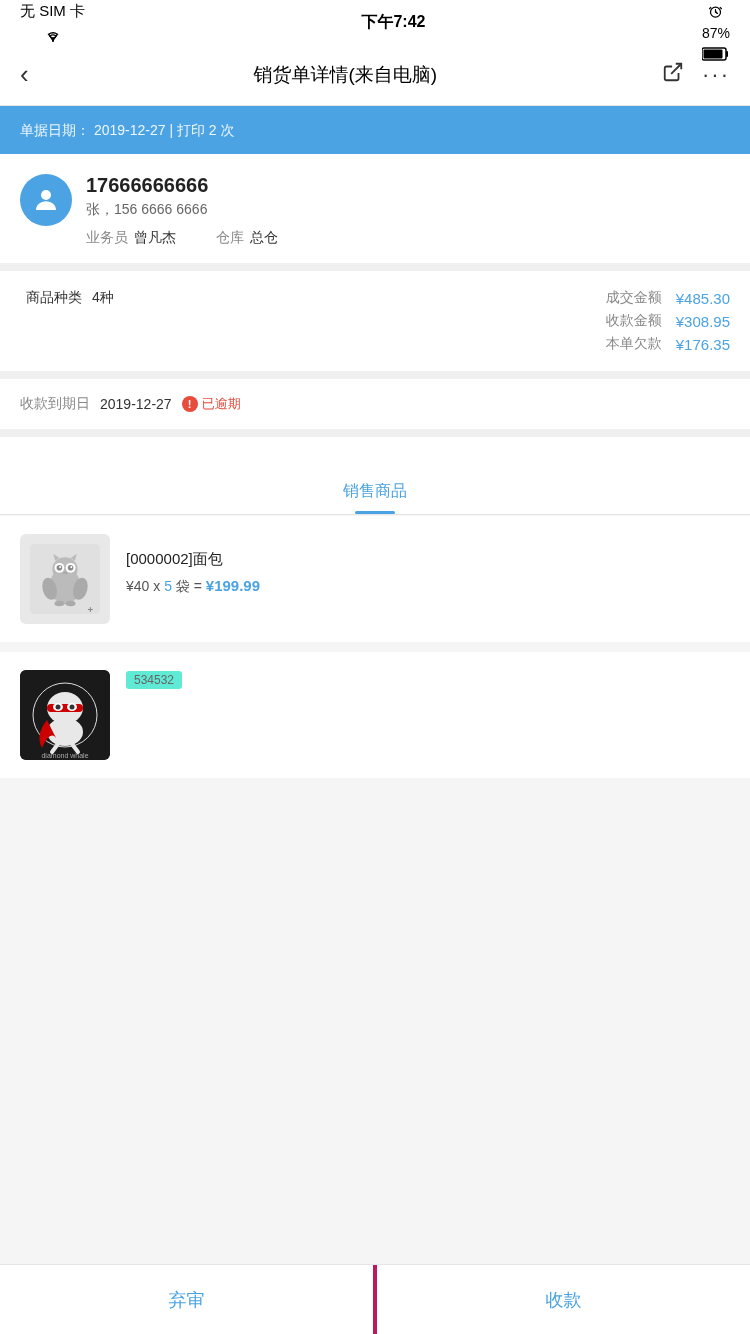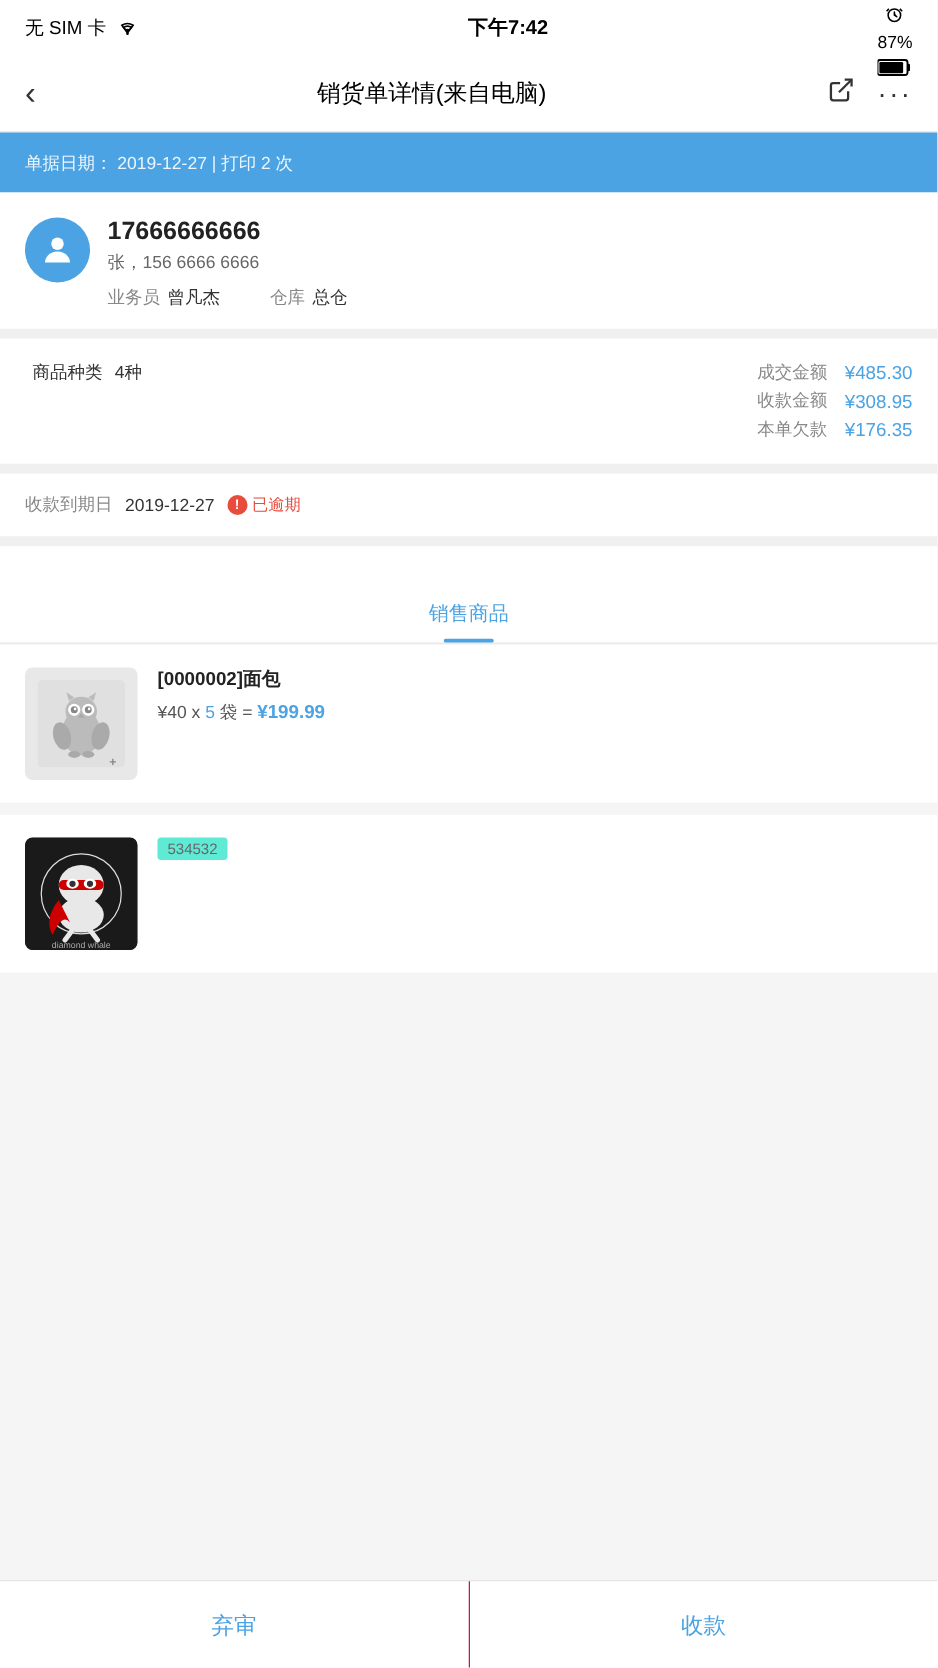--- a/index.html
+++ b/index.html
@@ -16,21 +16,21 @@
     .status-bar {
       background: #fff;
       height: 44px;
       display: flex;
       align-items: center;
       justify-content: space-between;
       padding: 0 20px;
       font-size: 15px;
       font-weight: 500;
     }
-    .status-left { display: flex; align-items: center; gap: 8px; }
+    .status-left { display: flex; align-items: center; gap: 8px; flex-direction: column; }
     .status-right { display: flex; align-items: center; gap: 6px; flex-direction: column; }
 
     
     .nav-bar {
       background: #fff;
       height: 62px;
       display: flex;
       align-items: center;
       justify-content: space-between;
       padding: 0 20px;
@@ -244,21 +244,22 @@
       border-radius: 6px;
       display: flex;
       align-items: center;
       justify-content: center;
     }
     .product-info { flex: 1; }
     .product-name {
       font-size: 15px;
       color: #222;
       margin-bottom: 8px;
-      font-weight: 700;
+      font-weight: 400;
+      margin-top: 16px;
     }
     .product-tag {
       display: inline-block;
       background: #5eead4;
       color: #666;
       font-size: 12px;
       padding: 2px 8px;
       border-radius: 3px;
       margin-bottom: 10px;
     }
@@ -282,21 +283,21 @@
     .bottom-btn {
       flex: 1;
       display: flex;
       align-items: center;
       justify-content: center;
       font-size: 18px;
       cursor: pointer;
       color: #4BA3E3;
     }
     .bottom-btn:first-child {
-      border-right: 1px solid #be185d;
+      border-right: 4px solid #be185d;
     }
 
     
     .cookie-img {
       width: 90px; height: 90px;
       border-radius: 6px;
       background: #222;
       display: flex;
       align-items: center;
       justify-content: center;

